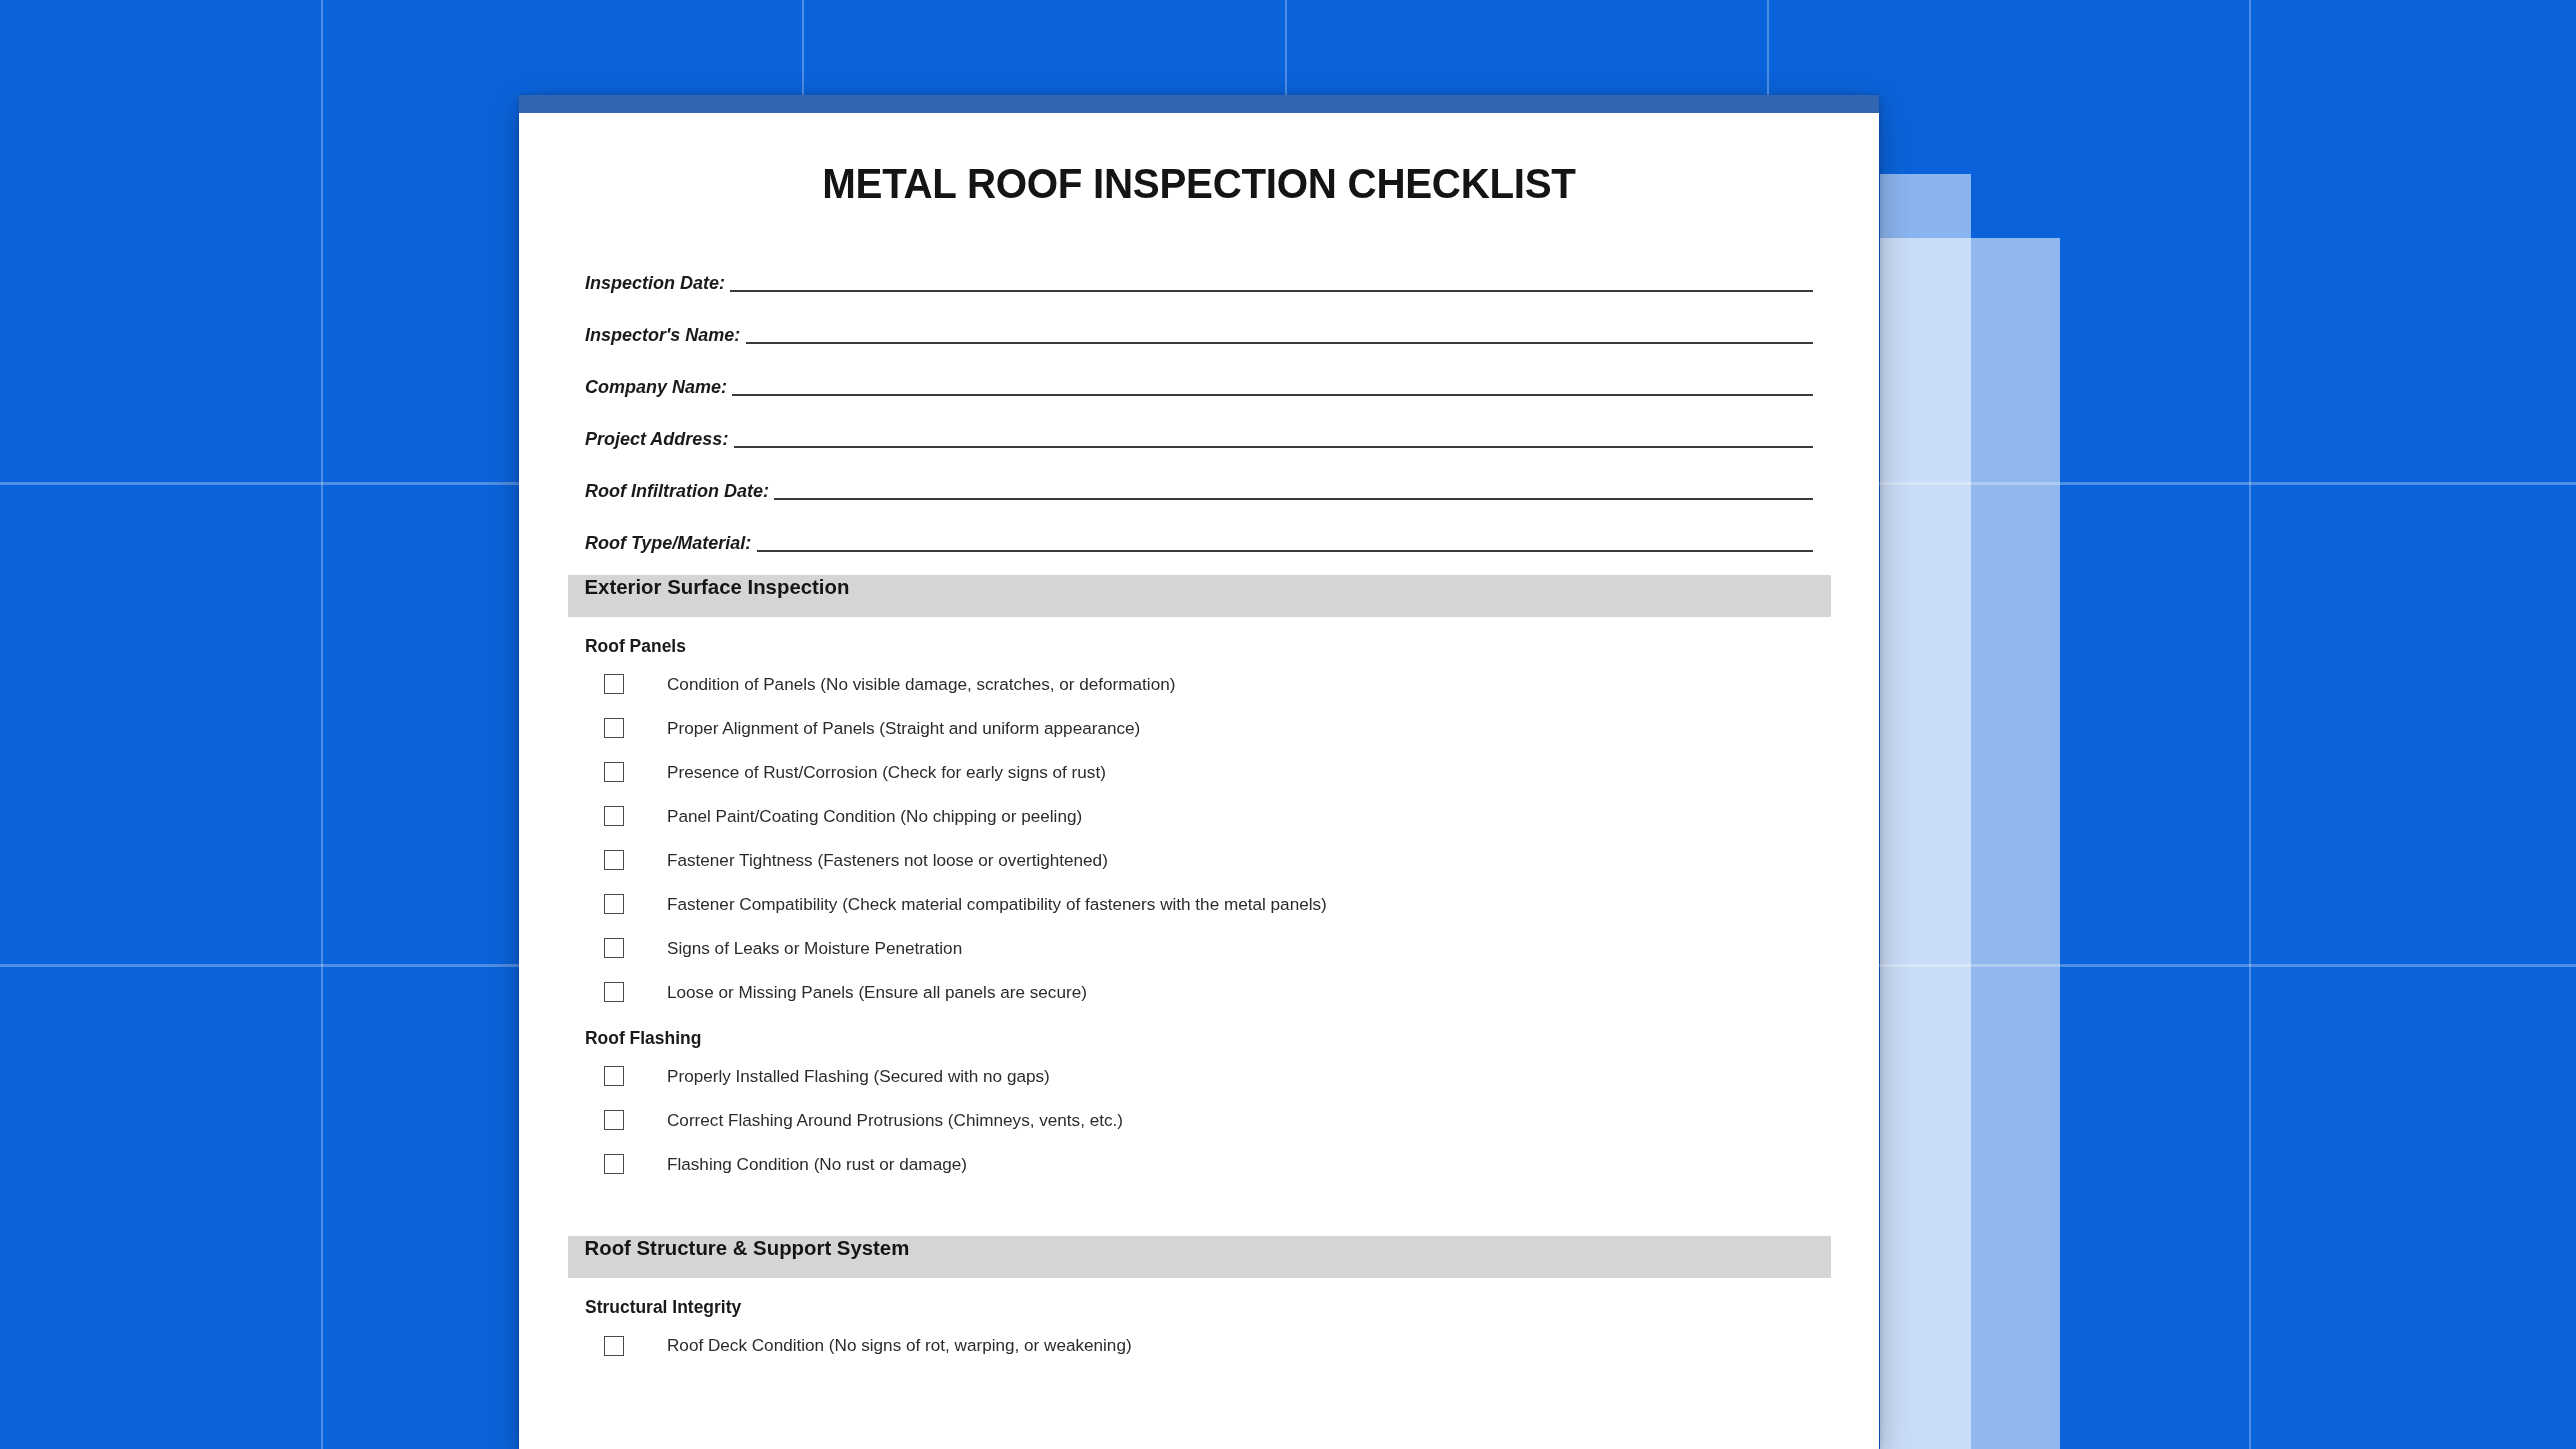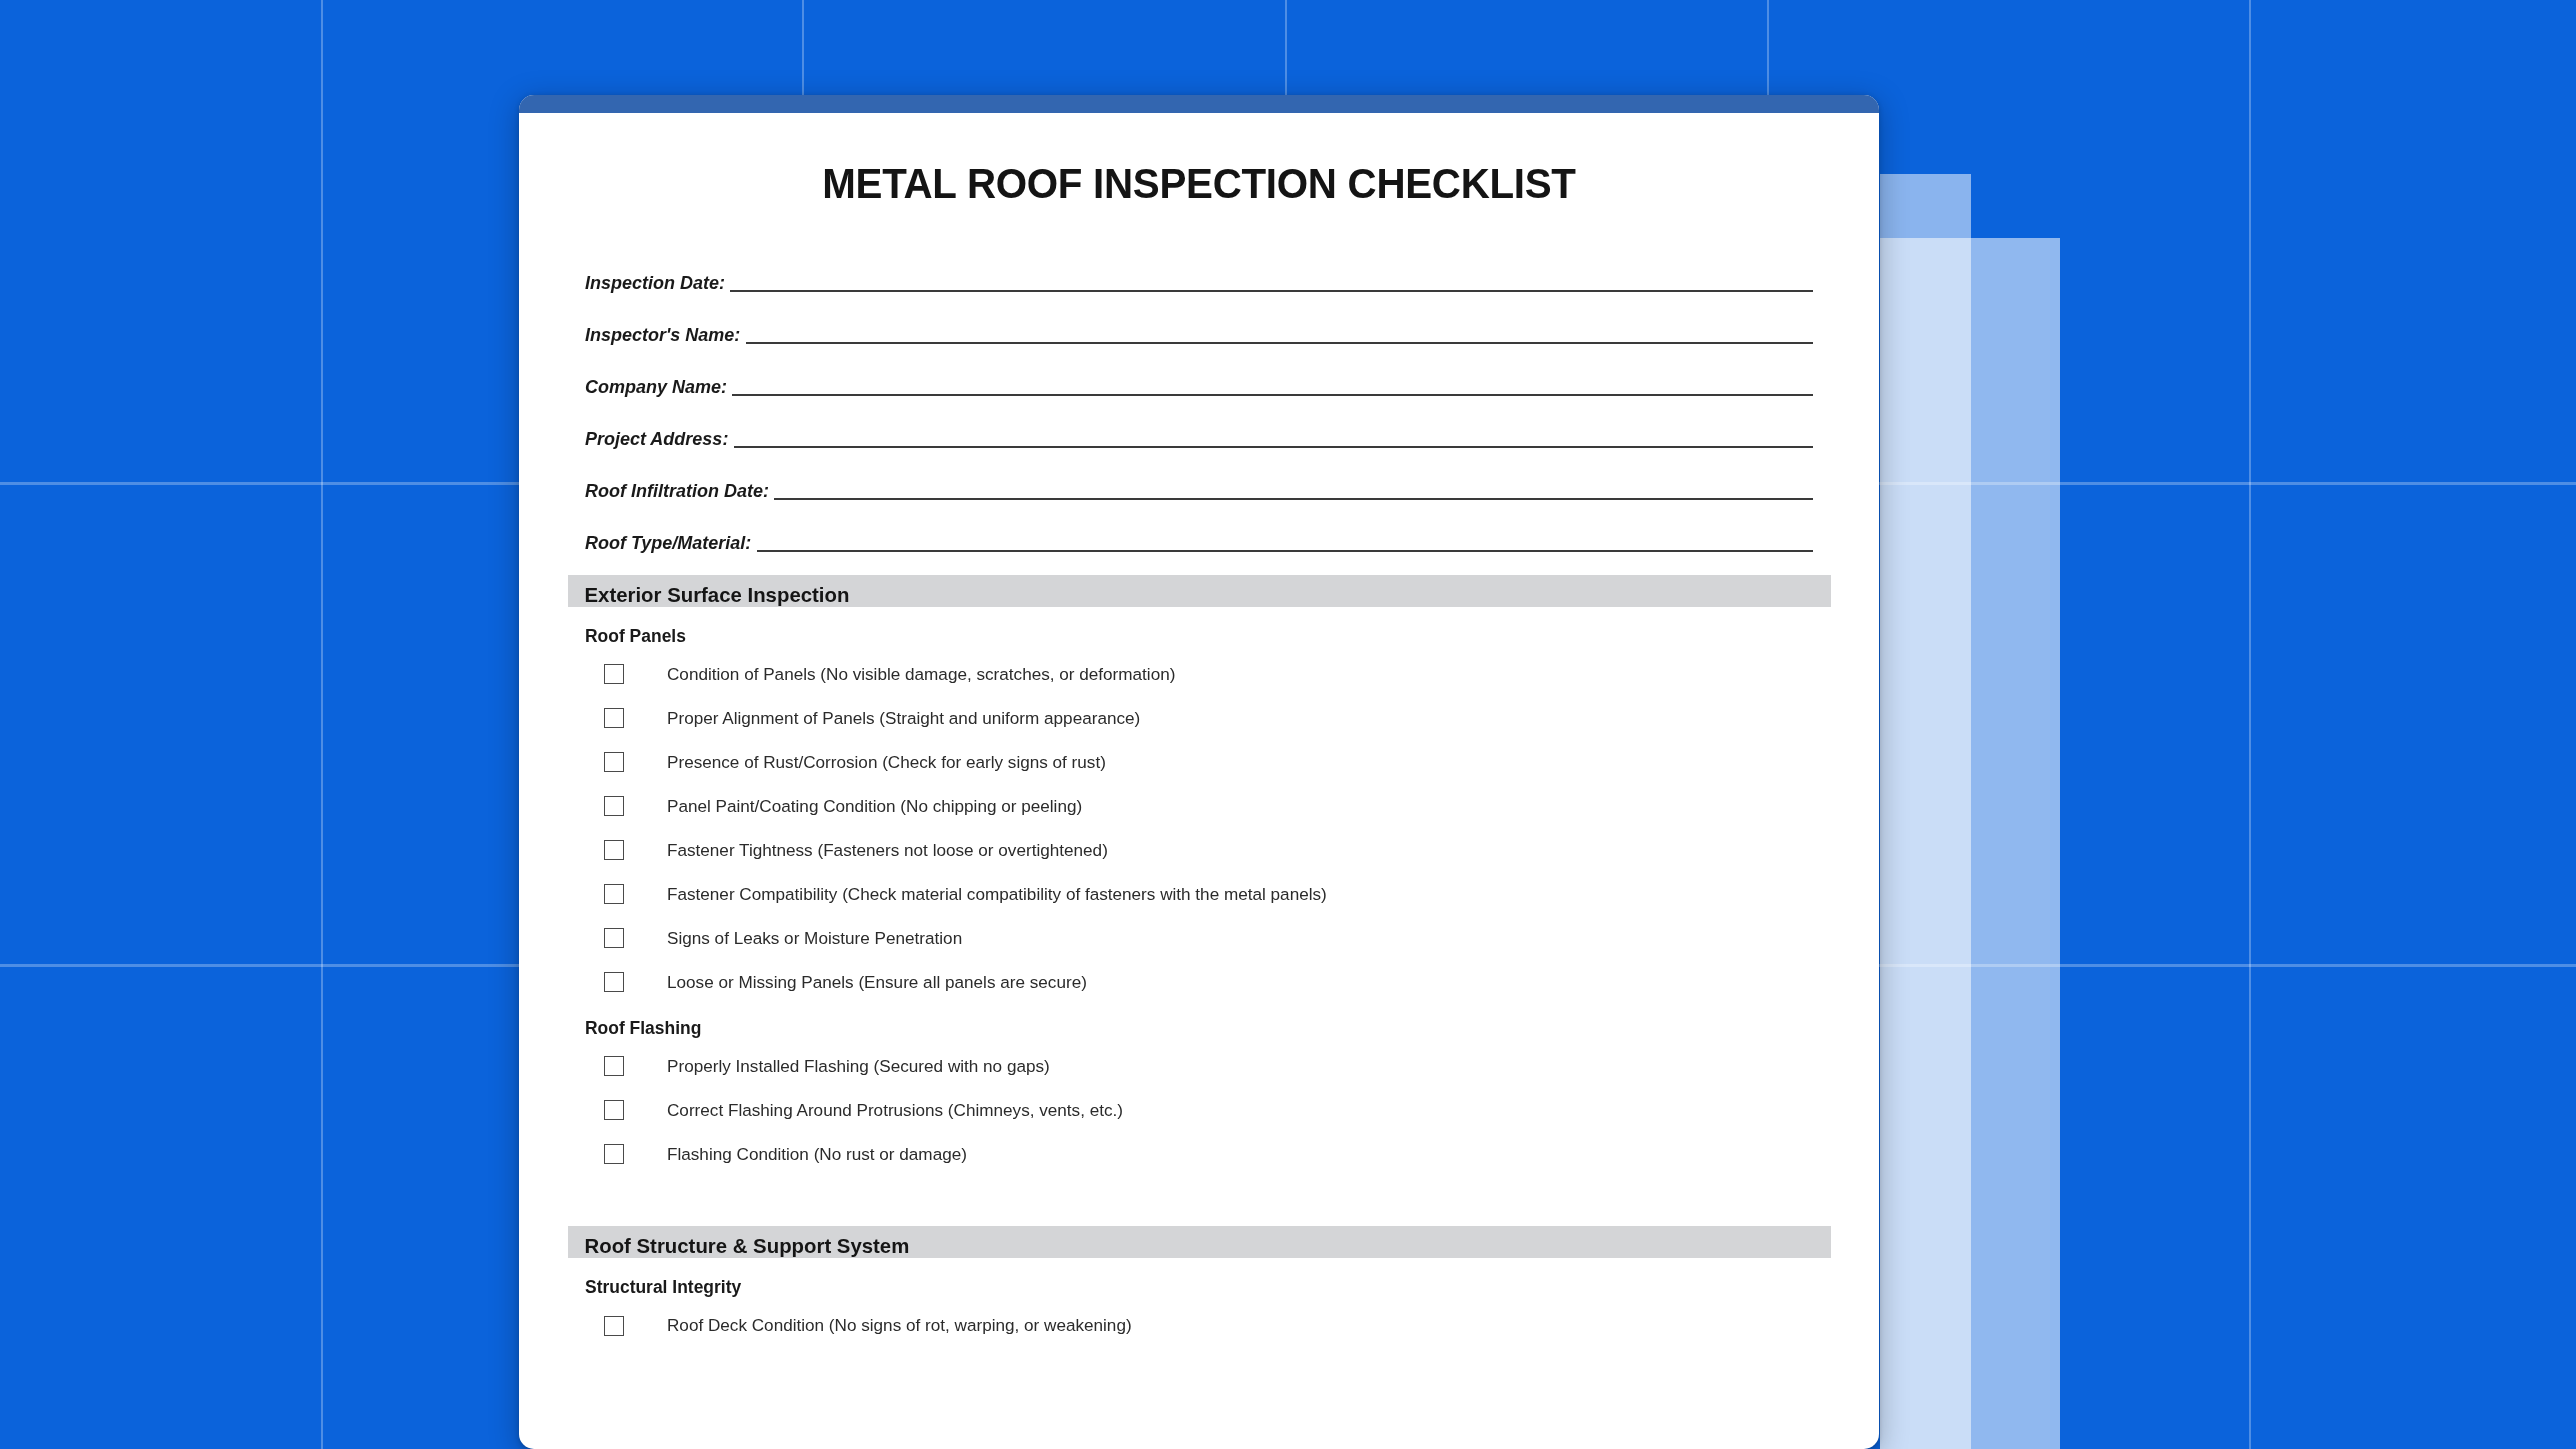--- a/index.html
+++ b/index.html
@@ -34,21 +34,20 @@
   .bg-bar.b2{ background:rgba(255,255,255,0.55); }
 
   
   #doc{
     position:absolute;
     left:519px; top:95px;
     width:1360px; height:1354px;
     background:#ffffff;
     box-shadow:0 6.7px 29.5px rgba(0,0,0,0.28), 0 1.3px 5.4px rgba(0,0,0,0.18);
     overflow:hidden;
-    border-radius:15px;
   }
   #doc-topbar{
     height:18px;
     width:100%;
     background:#3366b0;
   }
   #doc-body{
     position:relative;
     padding:0 66px;
   }
@@ -87,24 +86,24 @@
     background:#3a3a3a;
     margin-left:5.4px;
     margin-bottom:2.7px;
   }
 
   
   .section-bar{
     margin-top:20px;
     margin-left:-17px;
     margin-right:-18px;
-    height:32px;
+    height:42px;
     background:#d4d5d7;
     display:flex;
-    align-items:flex-end;
+    align-items:flex-start;
   }
   .section-bar-title{
     font-size:21px;
     font-weight:700;
     color:#151515;
     padding-left:17px;
     font-family:"Liberation Sans Narrow","Liberation Sans", sans-serif;
     transform:scaleX(0.97);
     transform-origin:left center;
   }

